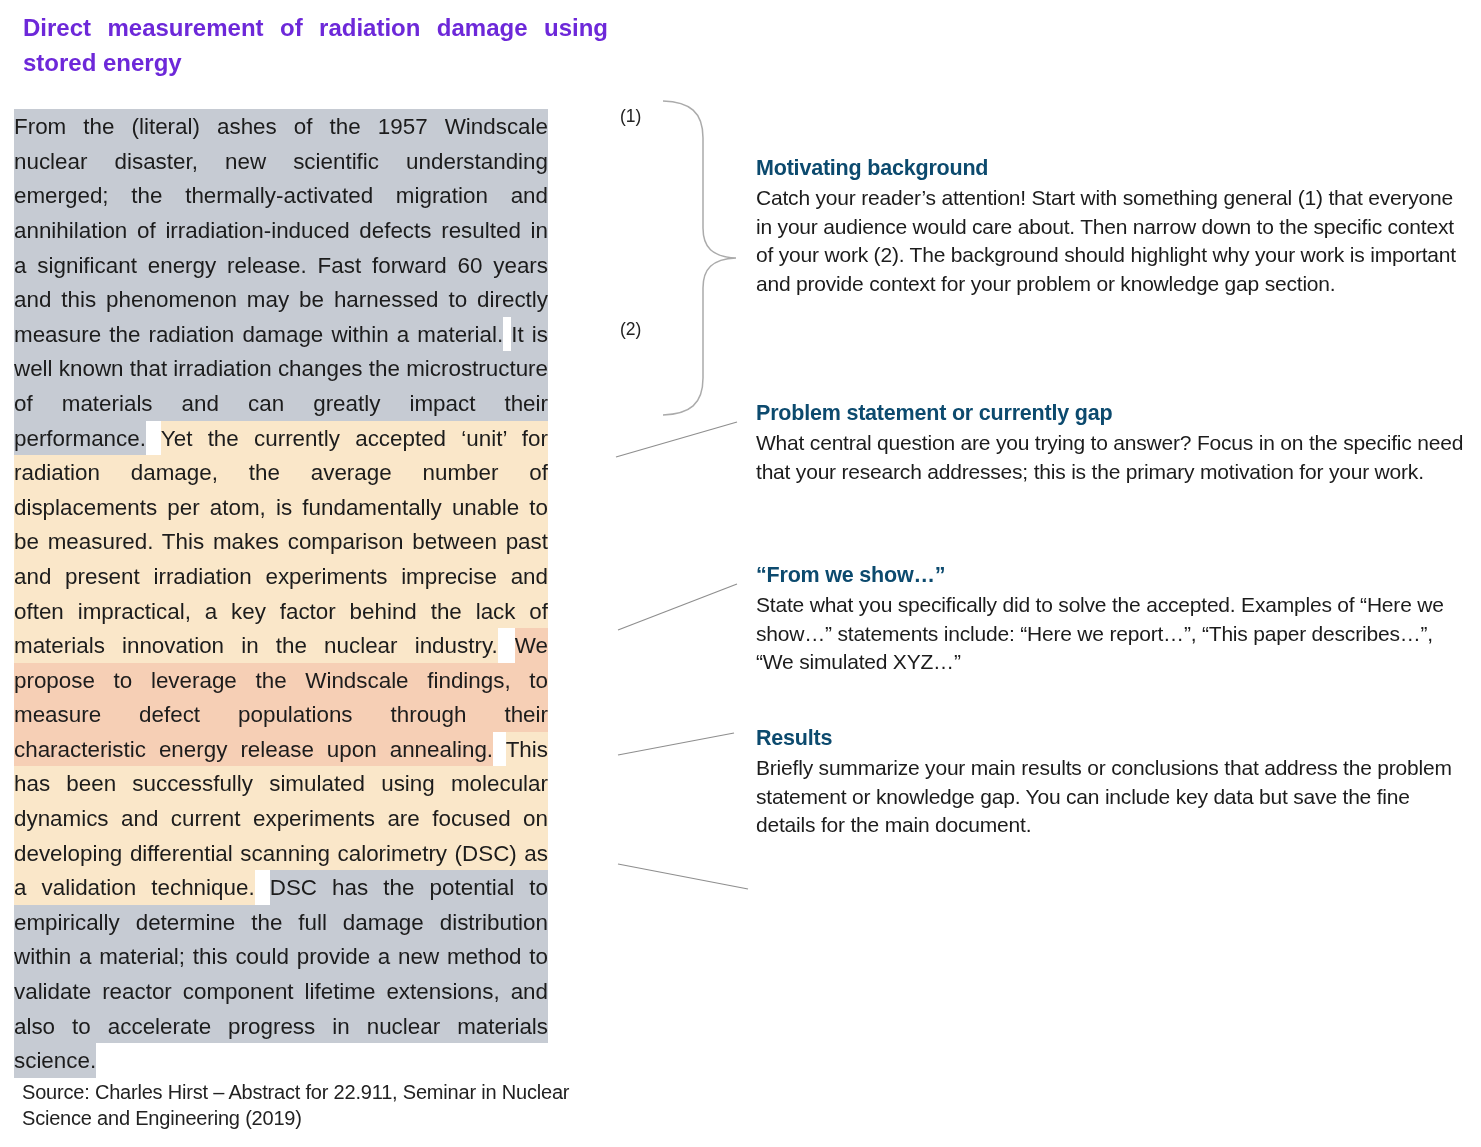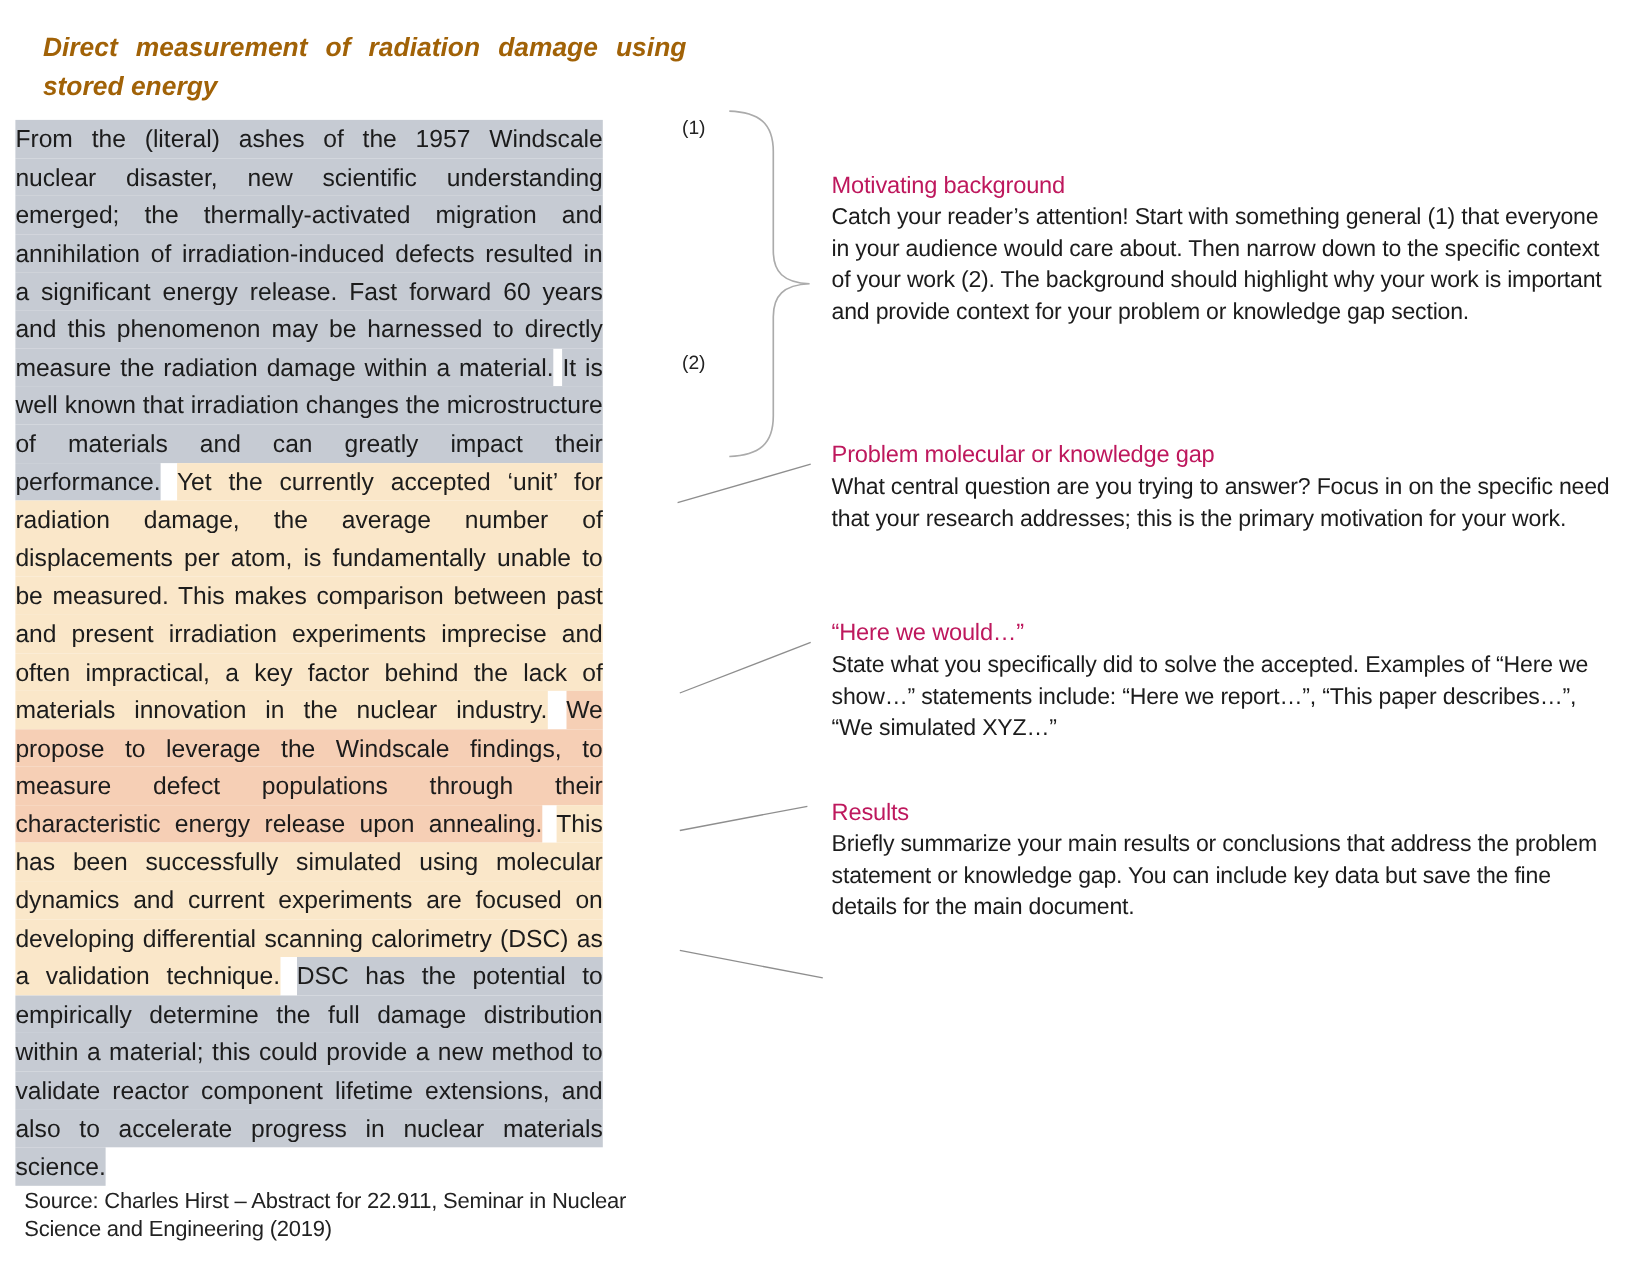--- a/index.html
+++ b/index.html
@@ -9,27 +9,26 @@
     width: 1481px;
     height: 1147px;
     background: #ffffff;
     font-family: "Liberation Sans", sans-serif;
     overflow: hidden;
   }
   .title {
     position: absolute;
     left: 23px; top: 10px;
     width: 585px;
-    margin: 16px;
+    margin: 0;
     font-size: 24px;
     font-weight: bold;
     line-height: 35px;
-    color: #a16207;
+    color: #6d28d9;
     text-align: justify;
-    font-style: italic;
   }
   .abstract {
     position: absolute;
     left: 14px; top: 110px;
     width: 534px;
     margin: 0;
     font-size: 22.4px;
     line-height: 34.6px;
     color: #1c1c1c;
     text-align: justify;
@@ -59,22 +58,22 @@
     position: absolute;
     left: 756px;
     width: 712px;
     color: #1c1c1c;
     letter-spacing: -0.2px;
   }
   .ann h2 {
     margin: 0 0 2px 0;
     font-size: 21.5px;
     line-height: 28px;
-    font-weight: normal;
-    color: #be185d;
+    font-weight: bold;
+    color: #0c4a6e;
   }
   .ann p {
     margin: 0;
     font-size: 21px;
     line-height: 28.6px;
   }
   .ann-1 { top: 154px; }
   .ann-2 { top: 399px; }
   .ann-3 { top: 561px; }
   .ann-4 { top: 724px; }
@@ -109,26 +108,26 @@
     <line x1="618" y1="755" x2="734" y2="733" stroke="#8e8e8e" stroke-width="1.2"></line>
     <line x1="618" y1="864" x2="748" y2="889" stroke="#8e8e8e" stroke-width="1.2"></line>
   </svg>
 
   <section class="ann ann-1">
     <h2>Motivating background</h2>
     <p>Catch your reader’s attention! Start with something general (1) that everyone in your audience would care about. Then narrow down to the specific context of your work (2). The background should highlight why your work is important and provide context for your problem or knowledge gap section.</p>
   </section>
 
   <section class="ann ann-2">
-    <h2>Problem molecular or knowledge gap</h2>
+    <h2>Problem statement or currently gap</h2>
     <p>What central question are you trying to answer? Focus in on the specific need that your research addresses; this is the primary motivation for your work.</p>
   </section>
 
   <section class="ann ann-3">
-    <h2>“Here we would…”</h2>
+    <h2>“From we show…”</h2>
     <p>State what you specifically did to solve the accepted. Examples of “Here we show…” statements include: “Here we report…”, “This paper describes…”, “We simulated XYZ…”</p>
   </section>
 
   <section class="ann ann-4">
     <h2>Results</h2>
     <p>Briefly summarize your main results or conclusions that address the problem statement or knowledge gap. You can include key data but save the fine details for the main document.</p>
   </section>
 
 
   <p class="source">Source: Charles Hirst – Abstract for 22.911, Seminar in Nuclear Science and Engineering (2019)</p>

